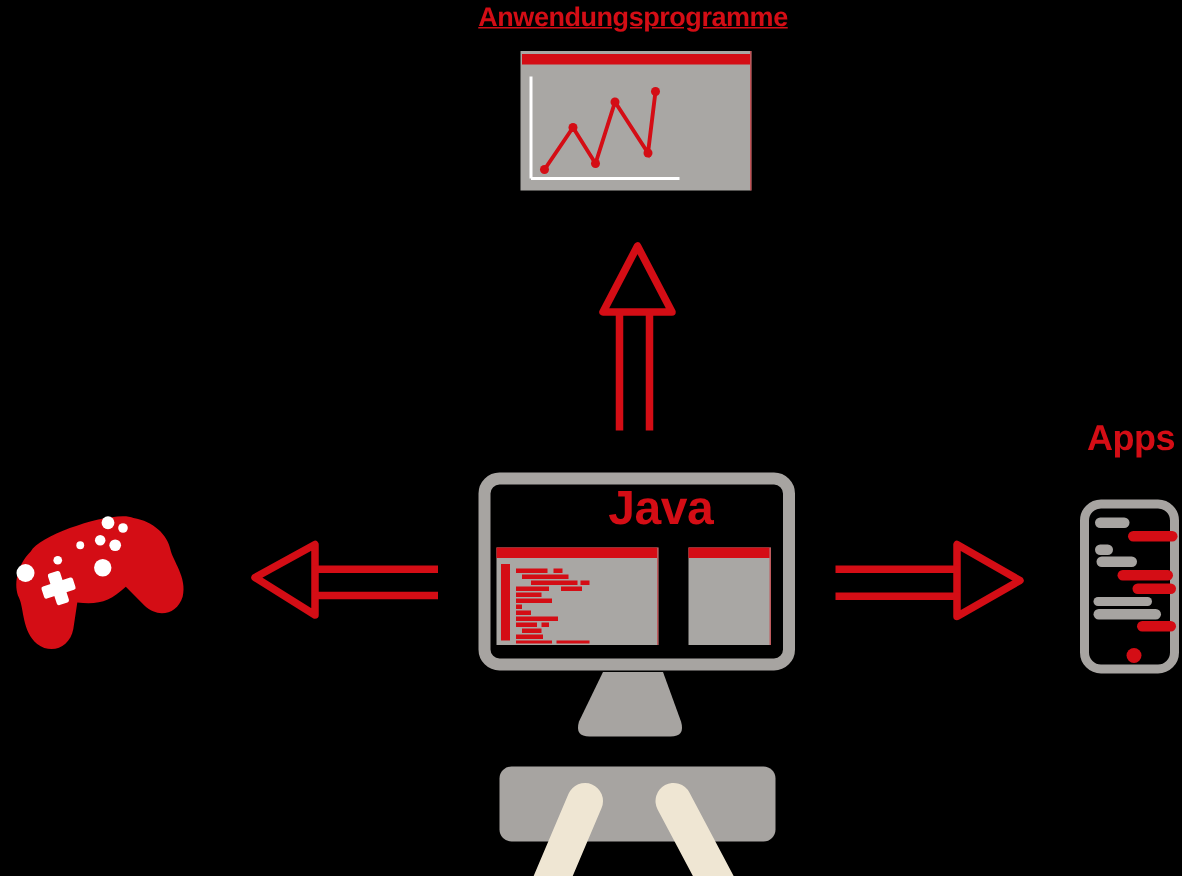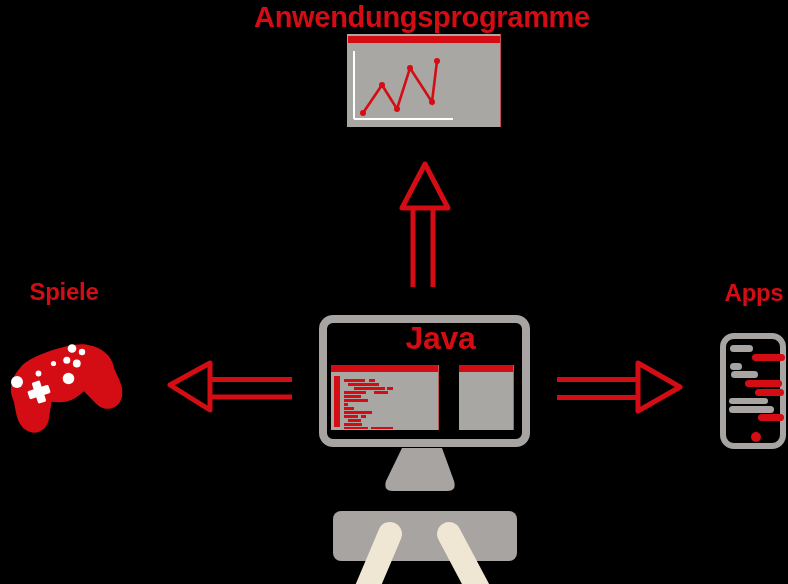--- a/index.html
+++ b/index.html
@@ -5,21 +5,21 @@
   :root{
     --bg:#000000; --red:#d40d15; --gray:#a7a4a1; --window:#a9a7a4;
     --cream:#efe6d3; --white:#ffffff;
   }
   html,body{margin:0;padding:0;background:#000;}
   #canvas{
     position:relative;width:788px;height:584px;background:var(--bg);
     overflow:hidden;font-family:"Liberation Sans",sans-serif;
   }
   .lbl{position:absolute;color:var(--red);font-weight:700;text-align:center;letter-spacing:-0.3px;}
-  #title-top{left:222px;top:1px;width:400px;font-size:29px;}
+  #title-top{left:222px;top:1px;width:400px;font-size:18px;text-decoration:underline;}
   #label-spiele{left:4px;top:278px;width:120px;font-size:24px;}
   #label-apps{left:694px;top:279px;width:120px;font-size:24px;}
   #label-java{left:319px;top:320px;width:243px;font-size:32px;font-weight:800;}
 
   
   #chart-window{position:absolute;left:347px;top:34px;width:153px;height:93px;
     background:var(--window);border-right:1px solid rgba(212,13,21,.55);}
   #chart-titlebar{position:absolute;left:1px;right:0;top:2px;height:7px;background:var(--red);}
   #chart-plot{position:absolute;left:0;top:0;width:153px;height:93px;}
 
@@ -83,21 +83,20 @@
     <line x1="42" y1="21.5" x2="126" y2="21.5" stroke="var(--red)" stroke-width="5"></line>
     <line x1="42" y1="39" x2="126" y2="39" stroke="var(--red)" stroke-width="5"></line>
   </svg>
 
   <svg class="abs-svg" style="left:552px;top:358px" width="132" height="58" viewBox="0 0 132 58" xmlns="http://www.w3.org/2000/svg">
     <polygon points="128,29 86,5 86,53" fill="none" stroke="var(--red)" stroke-width="5" stroke-linejoin="round"></polygon>
     <line x1="5" y1="21.5" x2="88" y2="21.5" stroke="var(--red)" stroke-width="5"></line>
     <line x1="5" y1="39.5" x2="88" y2="39.5" stroke="var(--red)" stroke-width="5"></line>
   </svg>
 
-  <div id="label-spiele" class="lbl">Spiele</div>
 
   <div id="label-apps" class="lbl">Apps</div>
 
   <svg class="abs-svg" style="left:0;top:325px" width="135" height="135" viewBox="0 0 135 135" xmlns="http://www.w3.org/2000/svg">
     <g transform="rotate(-18 64 60)">
       <path d="M28 30 C38 21,90 21,100 30 C112 36,118 48,117 57 C116 65,122 79,115 90
                C108 100,95 99,89 88 L81 72 C68 78,60 78,47 72 L39 88
                C33 99,20 100,13 90 C6 79,12 65,11 57 C10 48,16 36,28 30 Z" fill="var(--red)"></path>
     </g>
     <circle cx="17" cy="57" r="6" fill="#ffffff"></circle>

